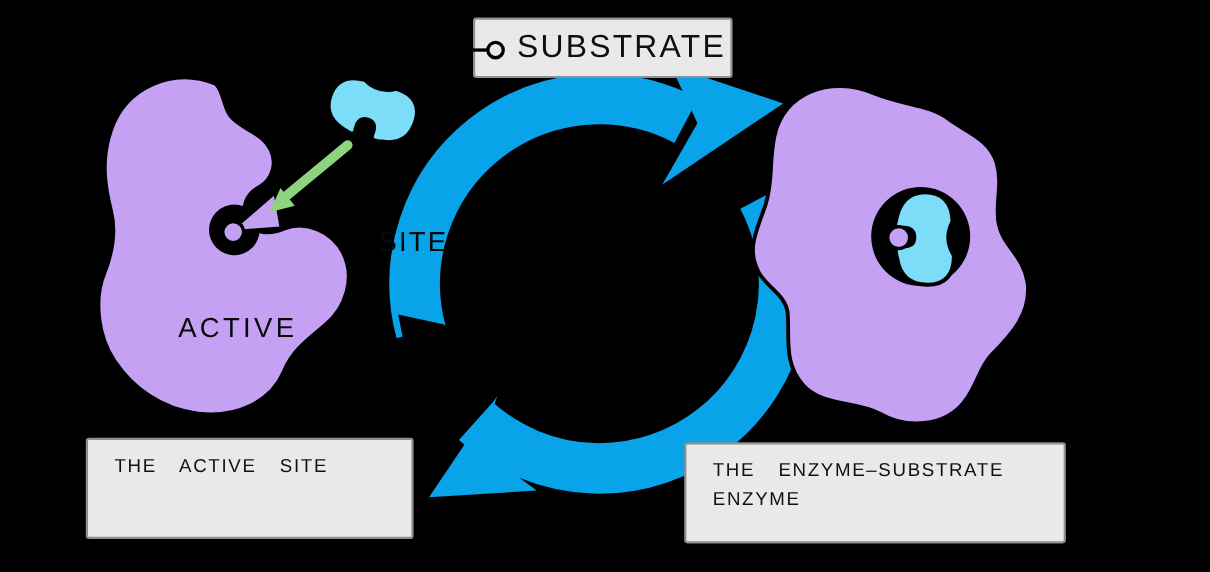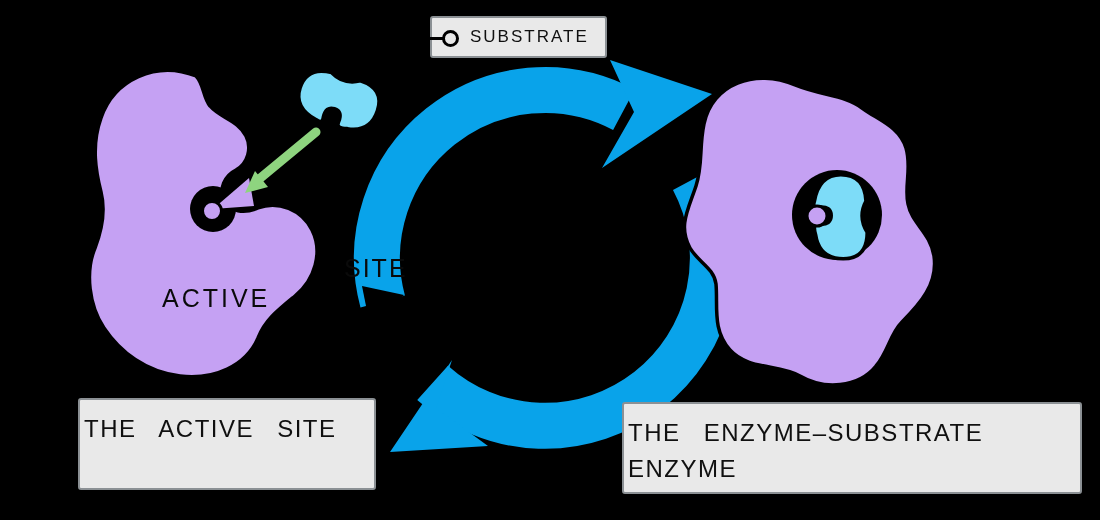--- a/index.html
+++ b/index.html
@@ -6,40 +6,40 @@
   .stage{
     position:relative;width:1100px;height:520px;background:#000;overflow:hidden;
     font-family:"Liberation Sans","DejaVu Sans",sans-serif;color:#111;
   }
   .stage svg{position:absolute;left:0;top:0;}
   .label-box{
     position:absolute;background:#e9e9e9;border:2px solid #8b9094;border-radius:3px;
     color:#101010;box-sizing:border-box;
   }
   .tag{
-    font-size:17px;letter-spacing:2px;padding:9px 16px 9px 38px;white-space:nowrap;
+    font-size:29px;letter-spacing:2px;padding:9px 4px 9px 38px;white-space:nowrap;
   }
   .pin{
     position:absolute;left:10px;top:50%;margin-top:-7px;width:11px;height:11px;
     border:3px solid #000;border-radius:50%;background:#e9e9e9;
   }
   .pin::before{
     content:"";position:absolute;left:-17px;top:50%;margin-top:-1.5px;
     width:16px;height:3px;background:#000;
   }
   .caption{
-    font-size:24px;letter-spacing:1.5px;word-spacing:15px;line-height:1.5;
-    padding:11px 4px;white-space:nowrap;
+    font-size:17px;letter-spacing:1.5px;word-spacing:15px;line-height:1.5;
+    padding:11px 24px;white-space:nowrap;
   }
   .floating-label{position:absolute;color:#0a0a0a;white-space:nowrap;}
   .enzyme-label{left:162px;top:284px;font-size:25px;letter-spacing:3px;}
-  .site-label{left:344px;top:206px;font-size:25px;letter-spacing:2px;margin-top:48px;}
+  .site-label{left:344px;top:206px;font-size:25px;letter-spacing:2px;}
   .tag-box{left:430px;top:16px;}
   .active-site-box{left:78px;top:398px;width:298px;height:92px;}
-  .complex-box{left:622px;top:402px;width:460px;height:92px;}
+  .complex-box{left:622px;top:402px;width:347px;height:92px;}
 </style>
 </head>
 <body>
 
 <div class="stage">
 
   <svg width="1100" height="520" viewBox="0 0 1100 520">
 
     <g>
       <path d="M 382.7 301.5 A 168 168 0 0 1 623.9 109.7" fill="none" stroke="#09a3ea" stroke-width="46"></path>

